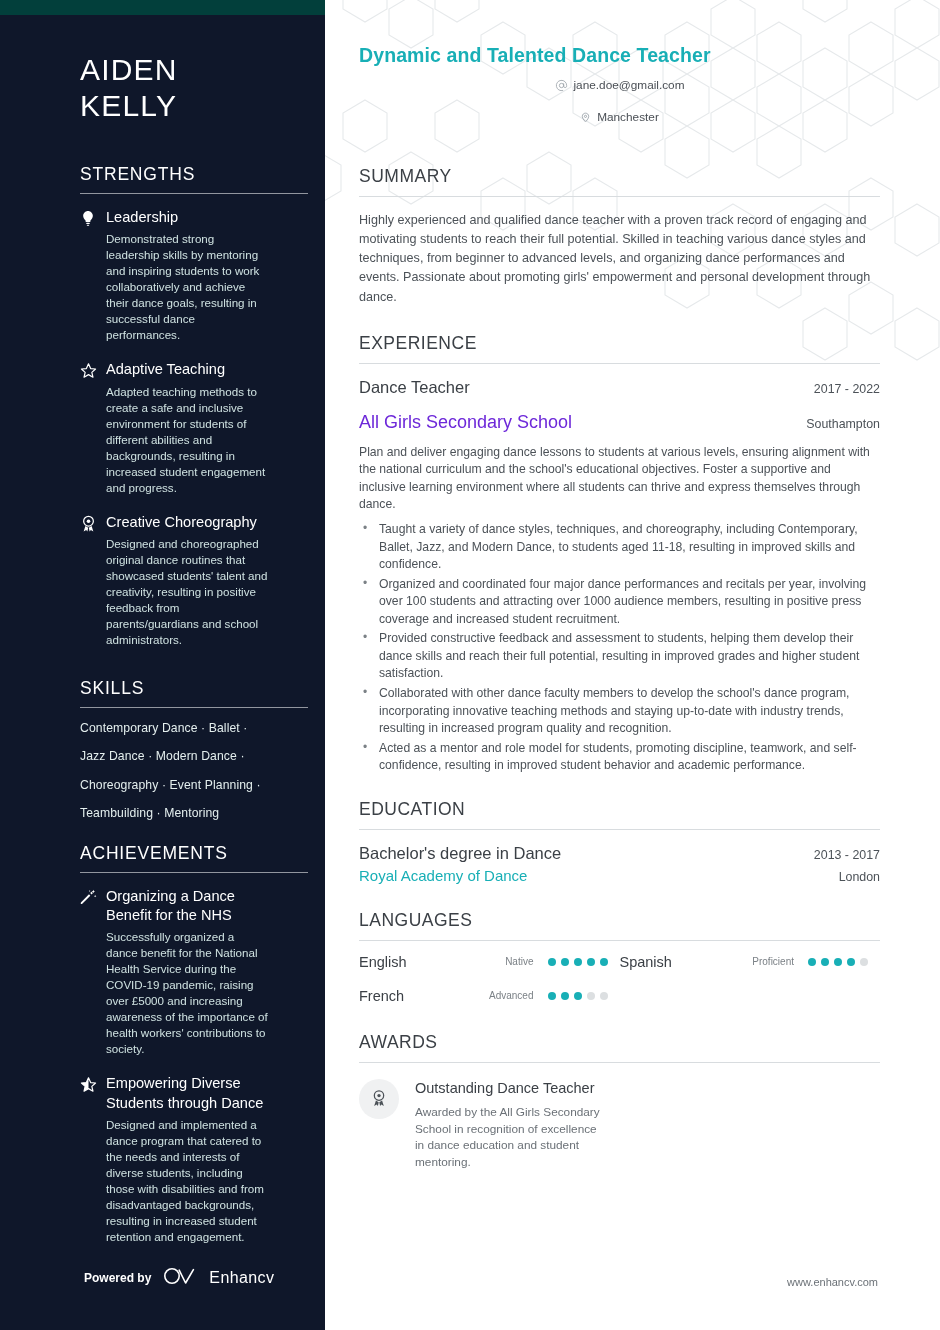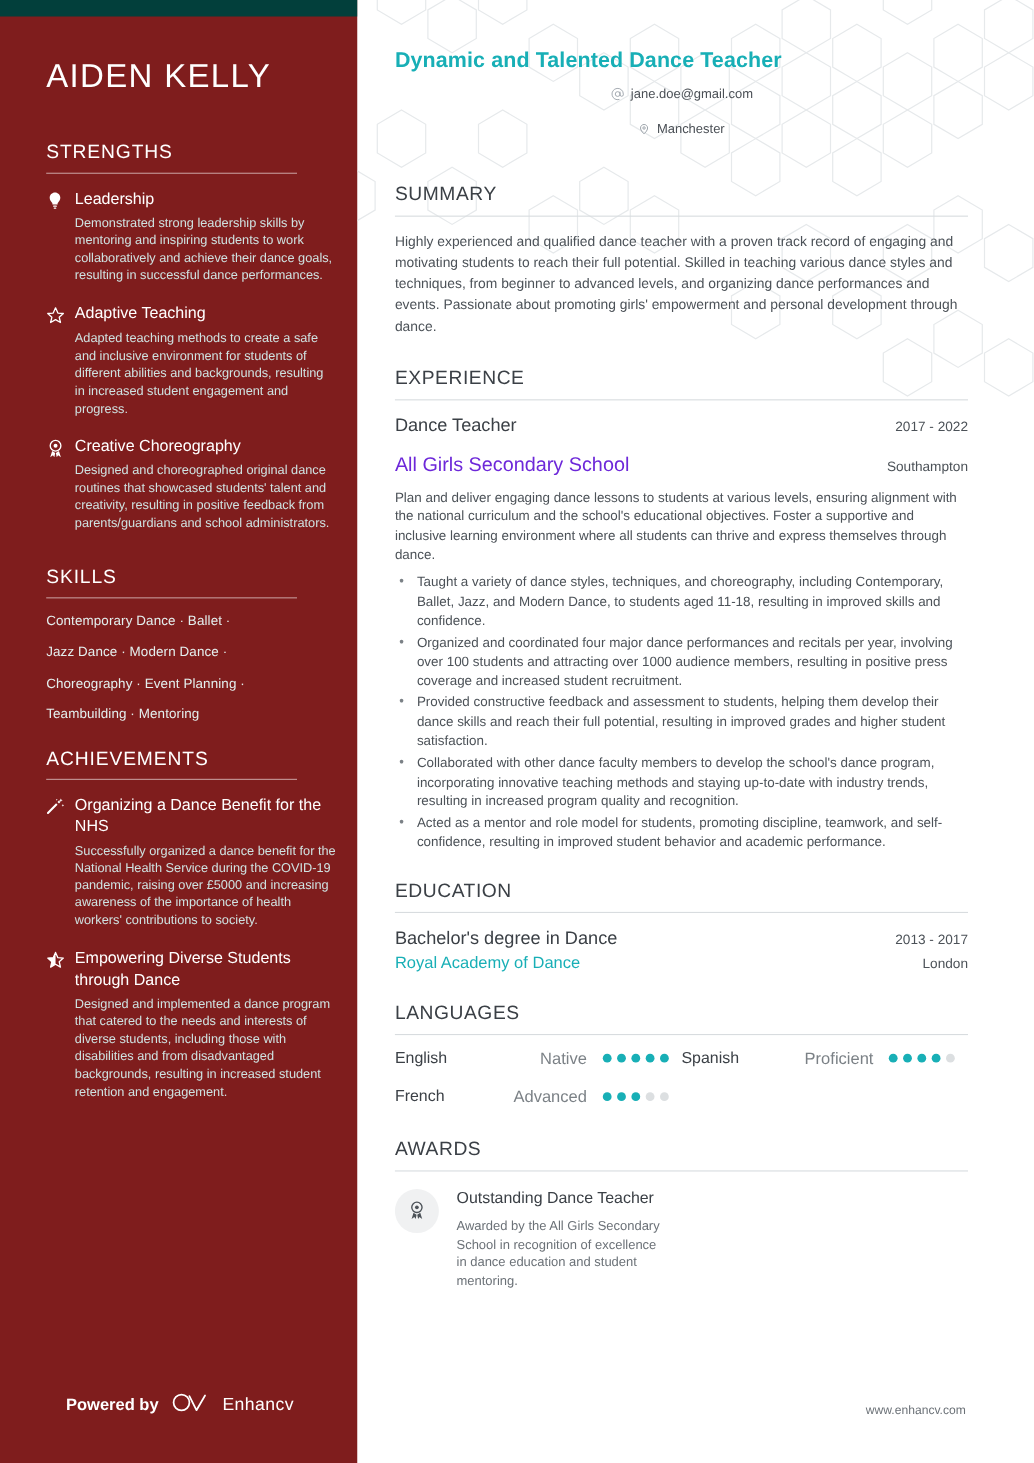--- a/index.html
+++ b/index.html
@@ -8,24 +8,24 @@
     font-family:"Liberation Sans", sans-serif;
     background:#ffffff;
     position:relative;
     overflow:hidden;
   }
   .page { position:relative; width:940px; height:1330px; display:flex; }
 
   
   .sidebar {
     width:325px; flex:0 0 325px;
-    background:#7f1d1d;
+    background:#0f172a;
     position:relative;
     color:#ffffff;
-    padding:0 19px;
+    padding:0 57px;
   }
   .sidebar-topband {
     position:absolute; top:0; left:0; right:0; height:15px;
     background:#023f3b;
   }
   .name {
     font-size:30px; font-weight:400; letter-spacing:1.2px;
     color:#ffffff; margin-top:52px; line-height:1.2;
     padding-left:23px;
   }
@@ -52,21 +52,21 @@
   }
   .skills-list { margin-top:2px; }
   .skill-line {
     font-size:12.2px; color:#e4efee; line-height:1.1;
     margin-bottom:15px; letter-spacing:0.1px;
   }
   .powered {
     position:absolute; left:60px; bottom:40px;
     display:flex; align-items:center; gap:12px;
   }
-  .powered-label { font-size:15px; color:#ffffff; font-weight:700; }
+  .powered-label { font-size:12px; color:#ffffff; font-weight:700;margin-left:24px; }
   .enhancv-word { font-size:16px; color:#ffffff; letter-spacing:0.4px; }
 
   
   .main {
     flex:1; position:relative; background:#ffffff;
     padding:44px 60px 0 34px;
   }
   .hexbg {
     position:absolute; top:0; left:0; width:615px; height:400px;
     pointer-events:none; z-index:0;
@@ -118,21 +118,21 @@
   .edu-title { font-size:16.5px; color:#3b4046; }
   .edu-school { font-size:15px; color:#18afb6; margin-top:4px; }
 
   .lang-grid {
     display:flex; flex-wrap:wrap; margin-top:13px;
   }
   .lang-cell {
     width:50%; display:flex; align-items:center; margin-bottom:18px;
   }
   .lang-name { font-size:14.5px; color:#3b4046; flex:1; }
-  .lang-level { font-size:15px; color:#7b8186; margin-right:14px; }
+  .lang-level { font-size:10px; color:#7b8186; margin-right:14px; }
   .dots { display:flex; gap:5px; width:72px; }
   .dot { width:8px; height:8px; border-radius:50%; background:#dcdfe1; }
   .dot.on { background:#18afb6; }
 
   .award { display:flex; gap:16px; margin-top:16px; }
   .award-badge {
     width:40px; height:40px; flex:0 0 40px; border-radius:50%;
     background:#f0f1f2; display:flex; align-items:center; justify-content:center;
   }
   .award-body { width:190px; }

